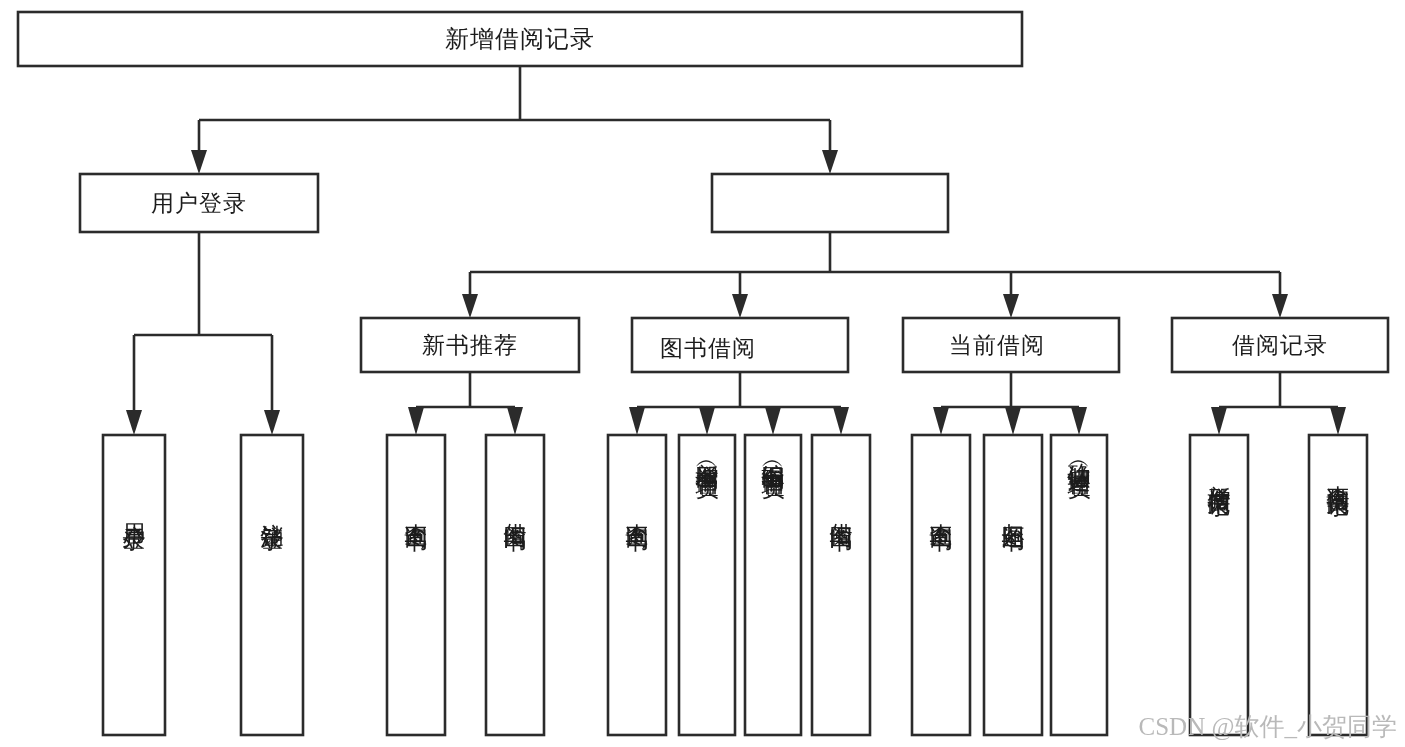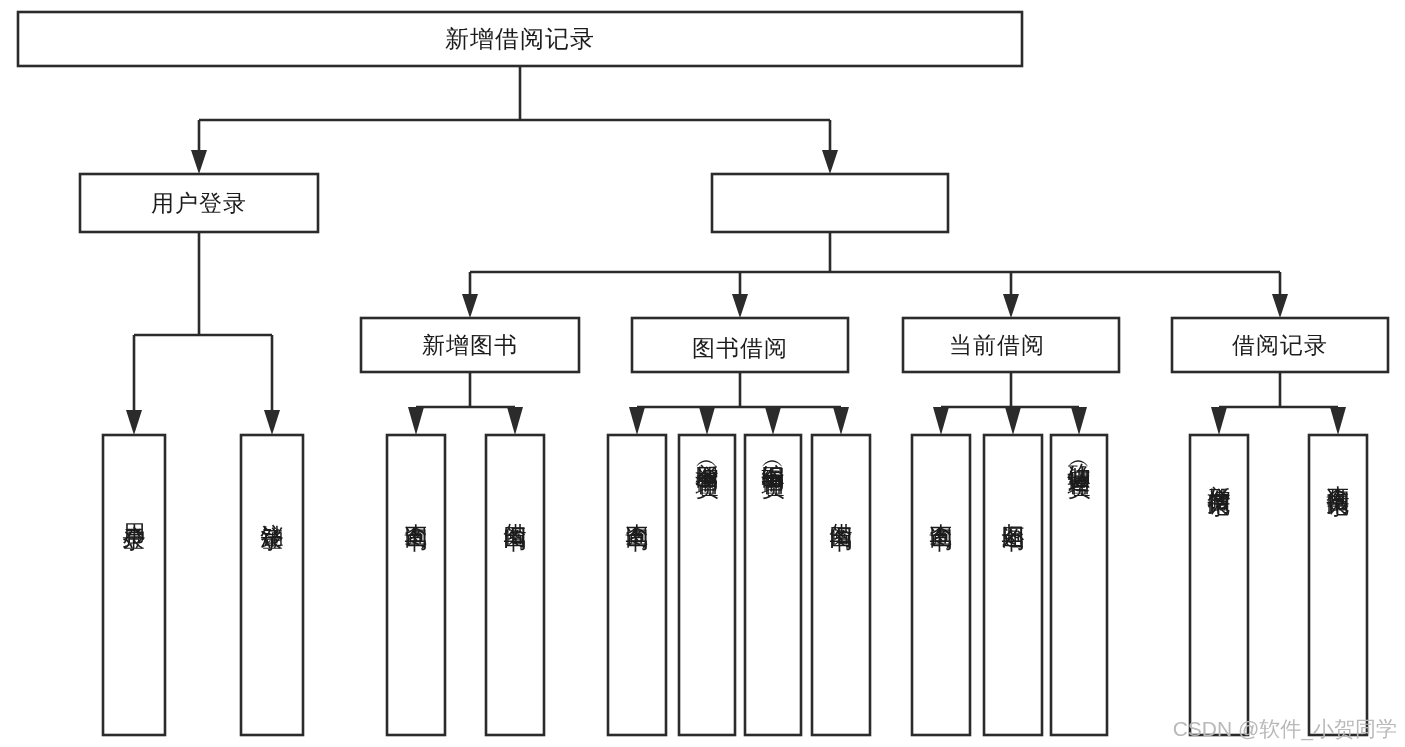--- a/index.html
+++ b/index.html
@@ -73,22 +73,22 @@
     letter-spacing: 1px;
     white-space: nowrap;
   }
   .root-label-text {
     font-size: 24px;
   }
   #watermark {
     position: absolute;
     right: 8px;
     bottom: 4px;
-    font-family: Liberation Sans, sans-serif;
-    font-size: 21px;
+    font-family: Liberation Serif, serif;
+    font-size: 25px;
     color: #b9b9b9;
     white-space: nowrap;
     pointer-events: none;
   }
 </style>
 </head>
 <body>
 
 <div id="diagram-root">
 
@@ -197,24 +197,24 @@
   <div class="hlabel-wrap" style="left:18px; top:12px; width:1004px; height:54px;">
     <span class="hlabel-text root-label-text">新增借阅记录</span>
   </div>
 
   <div class="hlabel-wrap" style="left:80px; top:174px; width:238px; height:58px;">
     <span class="hlabel-text">用户登录</span>
   </div>
 
 
   <div class="hlabel-wrap" style="left:361px; top:318px; width:218px; height:54px;">
-    <span class="hlabel-text">新增图书</span>
-  </div>
-
-  <div class="hlabel-wrap" style="left:632px; top:318px; width:216px; height:60px;">
+    <span class="hlabel-text">新书推荐</span>
+  </div>
+
+  <div class="hlabel-wrap" style="left:600px; top:318px; width:216px; height:60px;">
     <span class="hlabel-text">图书借阅</span>
   </div>
 
   <div class="hlabel-wrap" style="left:903px; top:318px; width:188px; height:54px;">
     <span class="hlabel-text">当前借阅</span>
   </div>
 
   <div class="hlabel-wrap" style="left:1172px; top:318px; width:216px; height:54px;">
     <span class="hlabel-text">借阅记录</span>
   </div>

